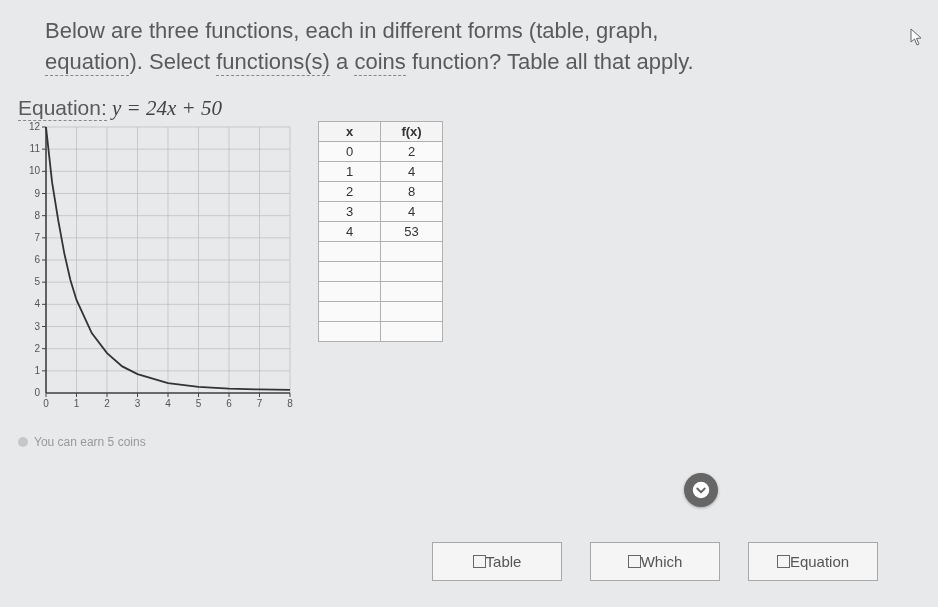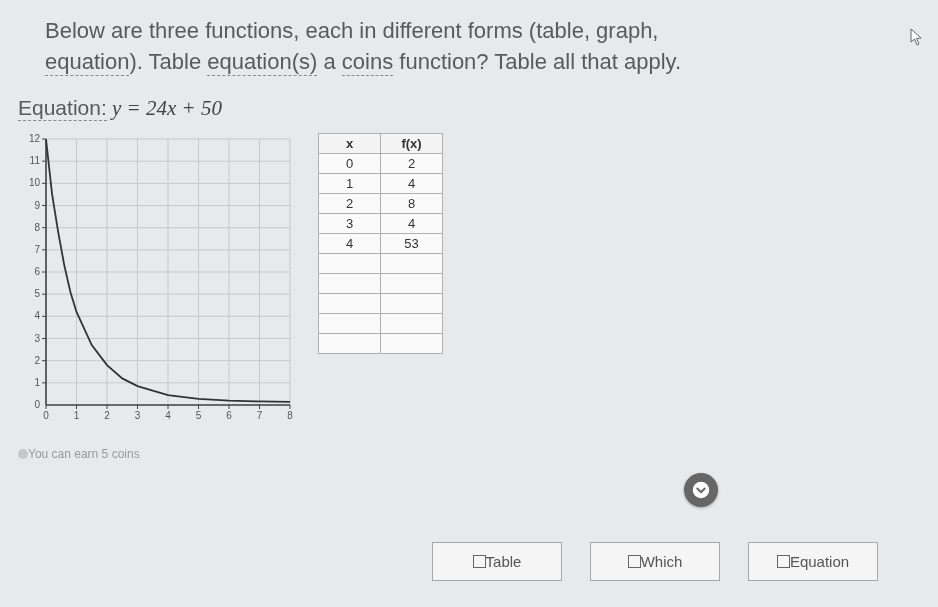--- a/index.html
+++ b/index.html
@@ -20,21 +20,20 @@
       margin-bottom: 18px;
       margin-left: 27px;
     }
     .u-dashed {
       border-bottom: 1px dashed #888;
       padding-bottom: 1px;
     }
     .equation-row {
       font-size: 21px;
       color: #444;
-      margin-bottom: 12px;
       font-family: "Cambria Math", "Times New Roman", serif;
     }
     .equation-label {
       font-family: "Segoe UI", Arial, sans-serif;
       color: #5a5a5a;
     }
     .content-area {
       display: flex;
       gap: 20px;
       align-items: flex-start;
@@ -56,20 +55,21 @@
       font-weight: normal;
     }
     .fx-table th { font-weight: bold; background: #f4f4f4; }
     .fx-table .empty td { height: 20px; }
     .hint {
       font-size: 12px;
       color: #999;
       margin-top: 24px;
       display: flex;
       align-items: center;
+      gap: 6px;
     }
     .hint-dot {
       width: 10px; height: 10px; border-radius: 50%;
       background: #c7c7c7;
       display: inline-block;
     }
     .down-btn {
       position: absolute;
       right: 220px;
       bottom: 100px;
@@ -112,21 +112,21 @@
       position: absolute;
       top: 28px;
       right: 12px;
     }
   </style>
 </head>
 <body>
 
 <div class="question-text">
   <span>Below are three functions, each in different forms (table, graph,</span><br>
-  <span class="u-dashed">equation</span><span>). Table </span><span class="u-dashed">equation(s)</span><span> a </span><span class="u-dashed">coins</span><span> function? Table all that apply.</span>
+  <span class="u-dashed">equation</span><span>). Select </span><span class="u-dashed">functions(s)</span><span> a </span><span class="u-dashed">coins</span><span> function? Table all that apply.</span>
 </div>
 
 <div class="equation-row">
   <span class="u-dashed equation-label">Equation:</span><i> y = 24x + 50</i>
 </div>
 
 <div class="content-area">
   <svg class="chart-svg" width="280" height="290">
     <g id="chart-g">
         <line x1="28" y1="6" x2="28" y2="272" stroke="#bbb" stroke-width="0.7"></line>

